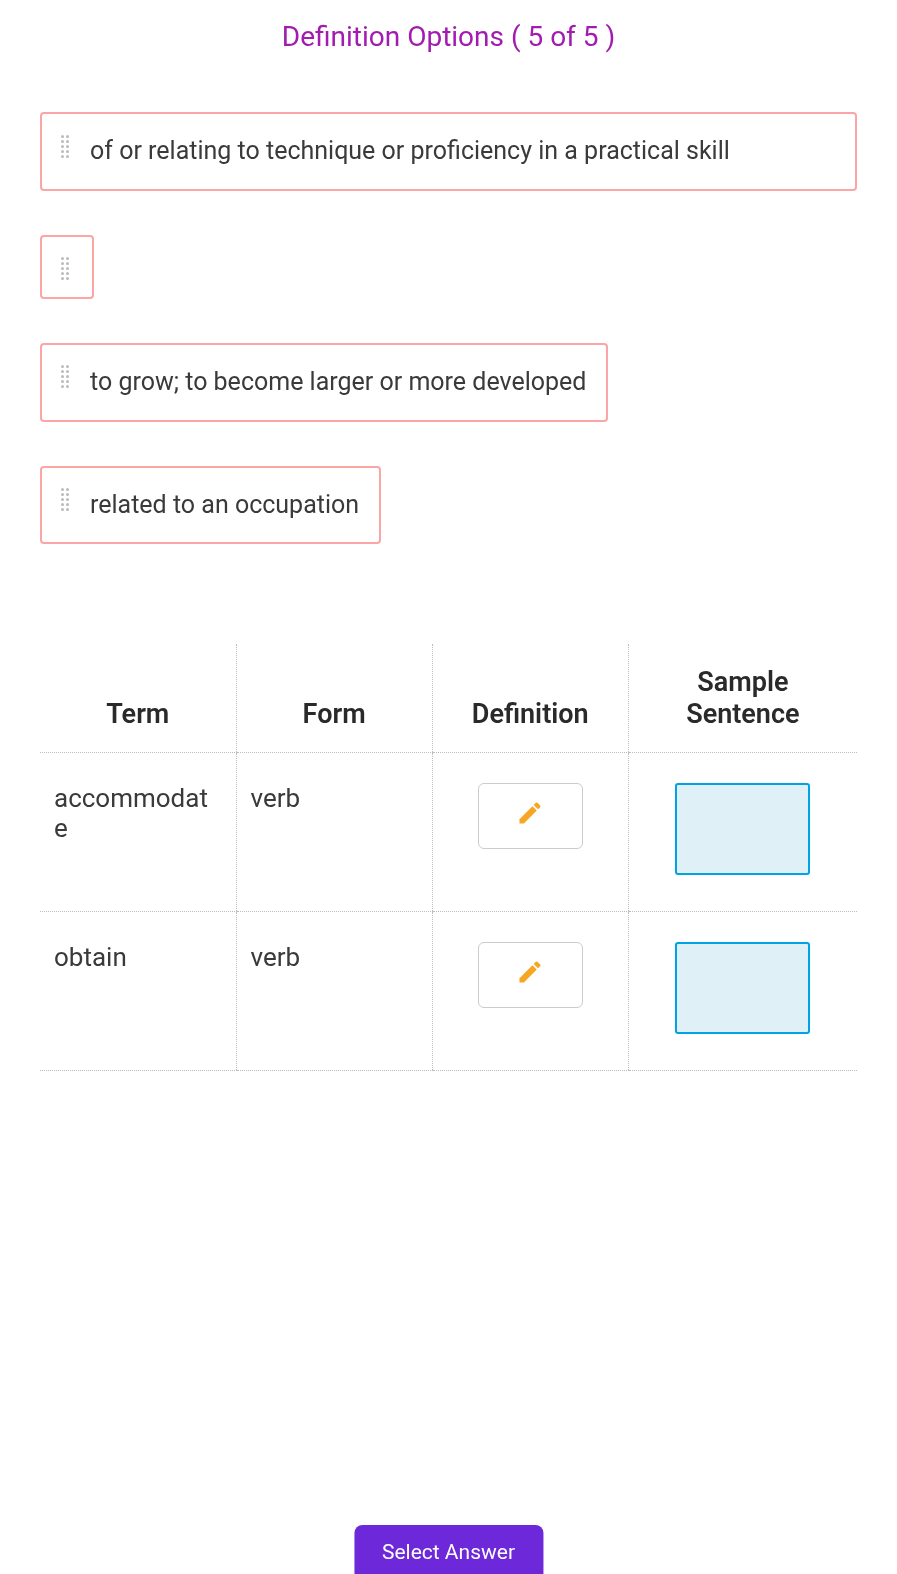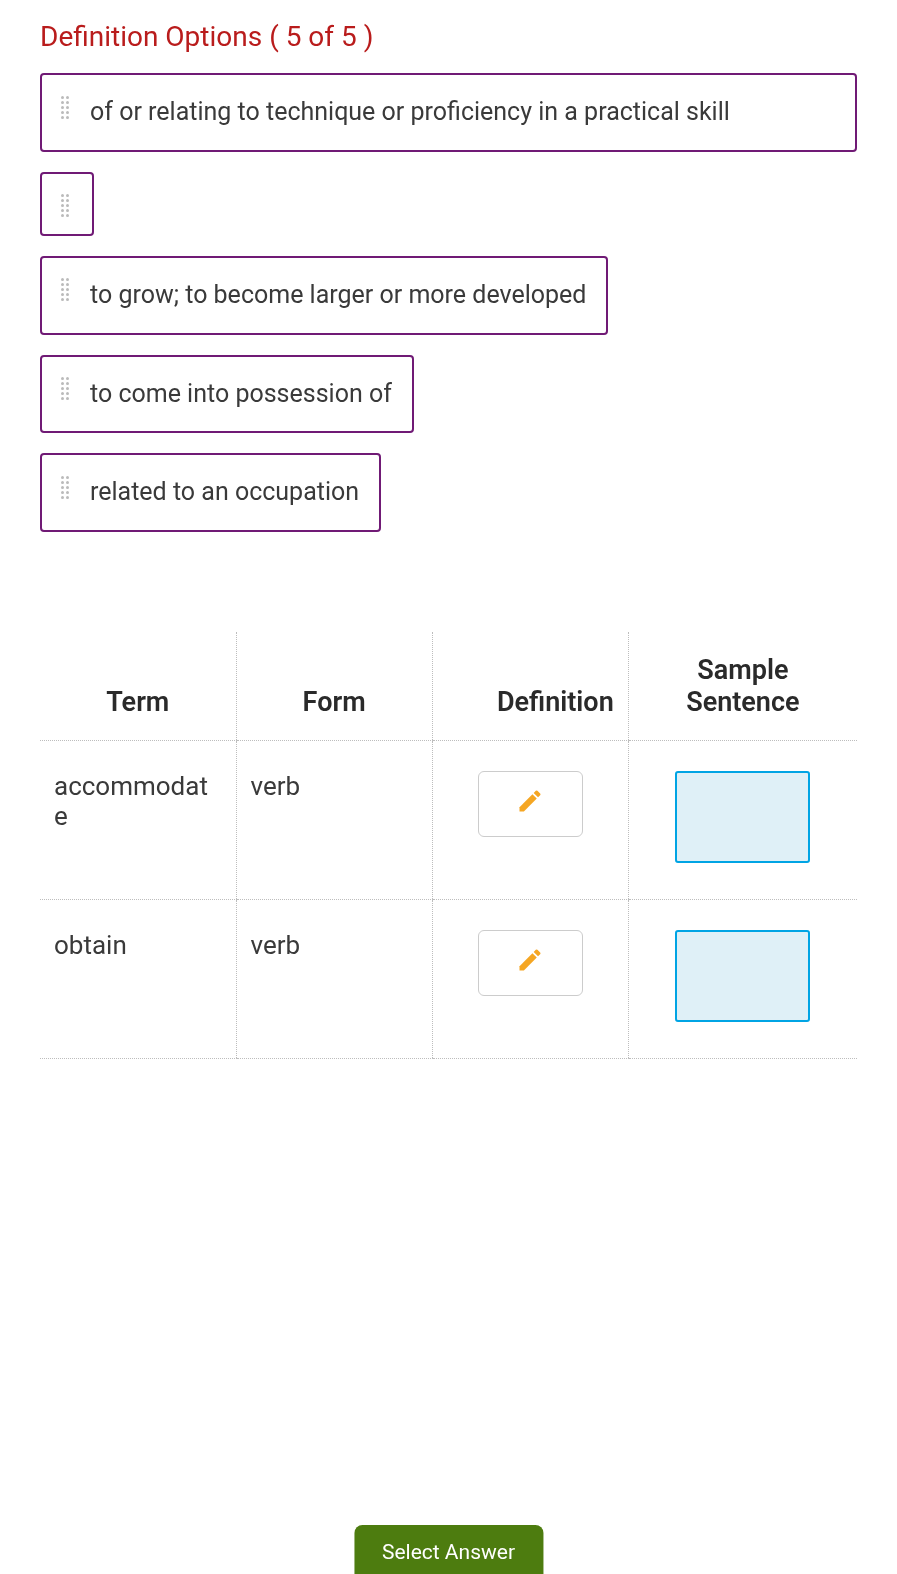--- a/index.html
+++ b/index.html
@@ -9,41 +9,43 @@
     }
     body {
       font-family: -apple-system, BlinkMacSystemFont, "Segoe UI", Roboto, Helvetica, Arial, sans-serif;
       background: #fff;
       width: 897px;
       padding: 20px 40px;
       color: #333;
     }
     .heading {
       font-size: 28px;
-      color: #b91c1c;
+      color: #a21caf;
       font-weight: 400;
-      margin-bottom: 20px;
+      margin-bottom: 35px;
+      text-align: center;
     }
     .options-container {
       display: flex;
       flex-direction: column;
       gap: 20px;
       align-items: flex-start;
       margin-bottom: 100px;
     }
     .option-card {
-      border: 2px solid #701a75;
+      border: 2px solid #fca5a5;
       border-radius: 4px;
       padding: 18px 20px 18px 16px;
       display: flex;
       align-items: flex-start;
       gap: 18px;
       background: #fff;
       cursor: grab;
       max-width: 100%;
+      margin-top: 24px;
     }
     .option-card.full-width {
       width: 100%;
       align-self: stretch;
     }
     .drag-handle {
       flex-shrink: 0;
       width: 14px;
       height: 20px;
       margin-top: 4px;
@@ -67,21 +69,21 @@
     }
     .table {
       width: 100%;
       border-collapse: collapse;
     }
     .table th {
       font-size: 27px;
       font-weight: 600;
       color: #2a2a2a;
       padding: 22px 14px;
-      text-align: right;
+      text-align: center;
       vertical-align: bottom;
       border-bottom: 1.5px dotted #bdbdbd;
     }
     .table th.center {
       text-align: center;
     }
     .table th:first-child,
     .table td:first-child {
       border-left: none;
     }
@@ -127,21 +129,21 @@
       background: #dff0f7;
       border: 2px solid #00a4e4;
       border-radius: 3px;
       cursor: pointer;
     }
     .select-answer-pill {
       position: fixed;
       left: 50%;
       bottom: 0;
       transform: translateX(-50%);
-      background: #4d7c0f;
+      background: #6d28d9;
       color: #fff;
       font-size: 21px;
       padding: 15px 28px 10px 28px;
       border-radius: 8px 8px 0 0;
       cursor: pointer;
       white-space: nowrap;
     }
   </style>
 </head>
 <body>
@@ -185,35 +187,20 @@
         <span></span>
         <span></span>
         <span></span>
         <span></span>
         <span></span>
         <span></span>
         <span></span>
         <span></span>
       </div>
       <div class="option-text">to grow; to become larger or more developed</div>
-    </div>
-    <div class="option-card">
-      <div class="drag-handle">
-        <span></span>
-        <span></span>
-        <span></span>
-        <span></span>
-        <span></span>
-        <span></span>
-        <span></span>
-        <span></span>
-        <span></span>
-        <span></span>
-      </div>
-      <div class="option-text">to come into possession of</div>
     </div>
     <div class="option-card">
       <div class="drag-handle">
         <span></span>
         <span></span>
         <span></span>
         <span></span>
         <span></span>
         <span></span>
         <span></span>

